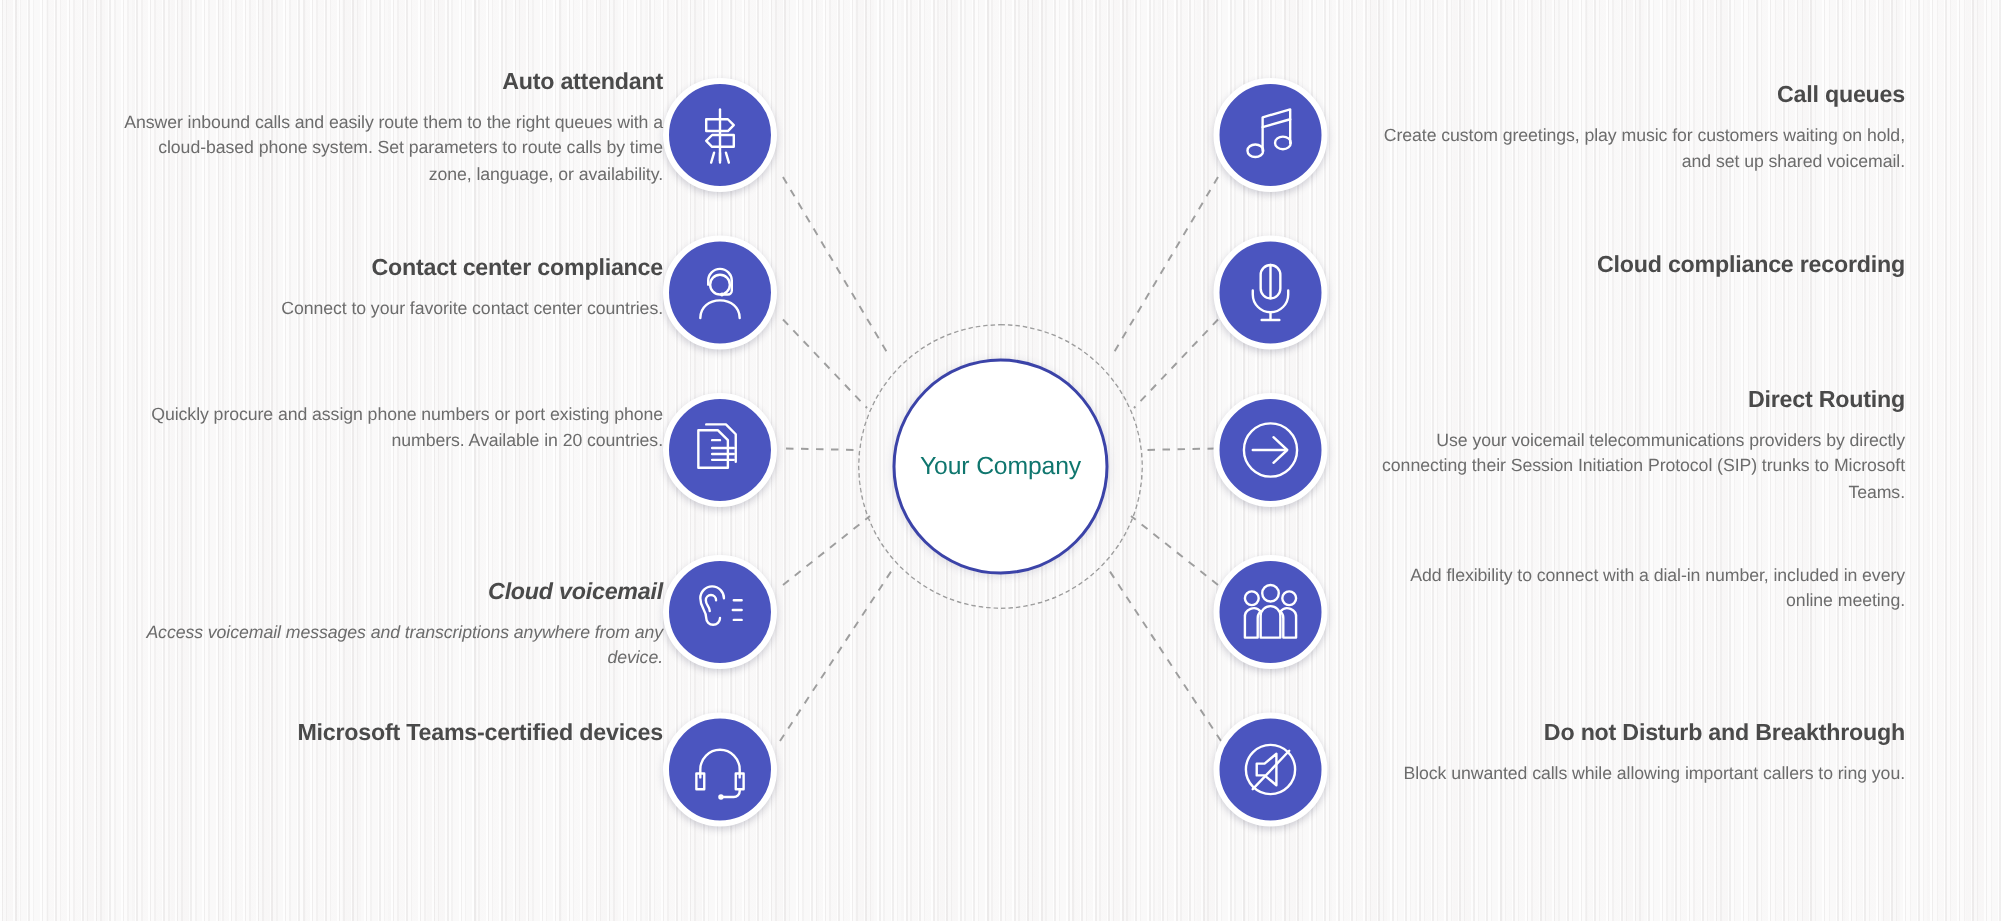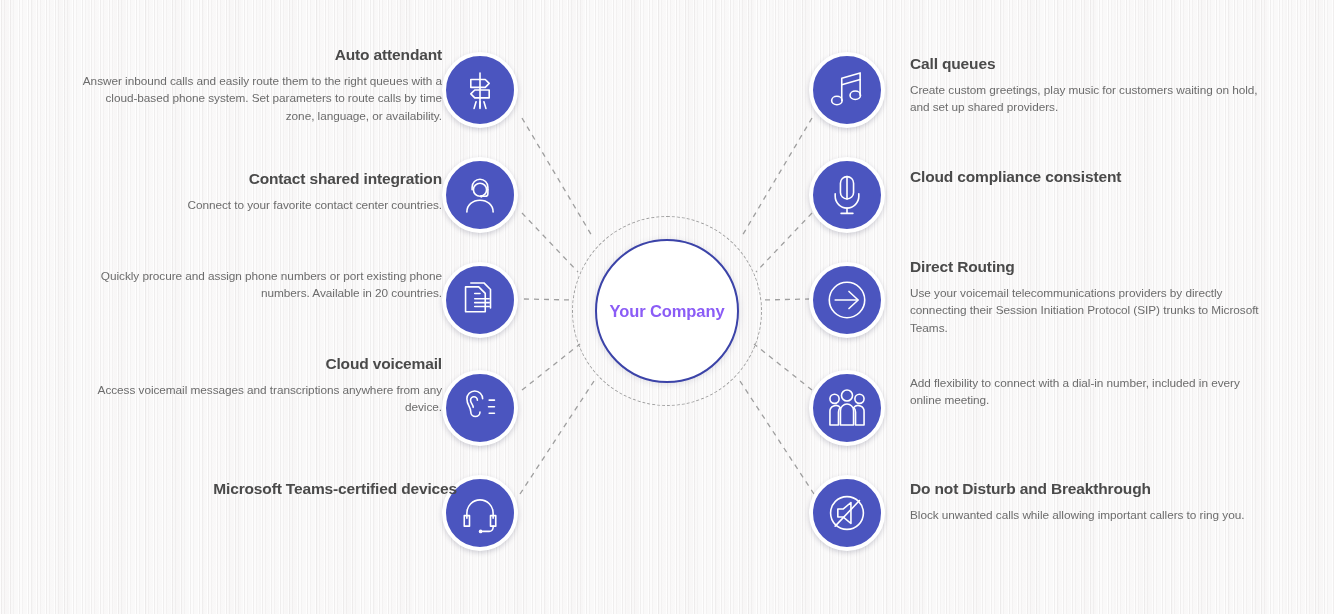--- a/index.html
+++ b/index.html
@@ -102,33 +102,33 @@
     border-radius: 50%;
     background: #ffffff;
     border: 2px solid #3b43a8;
     box-shadow: 0 1px 6px rgba(70,70,110,0.16);
     display: flex;
     align-items: center;
     justify-content: center;
   }
   #hub-label {
     font-size: 16.5px;
-    font-weight: bold;
-    color: #8b5cf6;
+    font-weight: normal;
+    color: #0f766e;
     letter-spacing: -0.1px;
     text-align: left;
   }
 
   
   .feature-text {
     position: absolute;
     width: 360px;
   }
   .feature-text.left  { left: 82px;  text-align: right; }
-  .feature-text.right { left: 910px; text-align: left; }
+  .feature-text.right { left: 910px; text-align: right; }
 
   .feature-title {
     font-size: 15.5px;
     font-weight: bold;
     color: #4a4a4a;
     letter-spacing: -0.15px;
     margin-bottom: 9px;
   }
   .feature-desc {
     font-size: 11.8px;
@@ -182,21 +182,21 @@
       <svg viewBox="0 0 32 32">
         <path d="M11 12 a5 5 0 0 1 10 0 a5 5 0 0 1 -5 5 a5 5 0 0 1 -5 -5 z"></path>
         <path d="M10 12 v-2 a6 6 0 0 1 12 0 v2"></path>
         <path d="M22 12 v3 a2 2 0 0 1 -2 2 h-2"></path>
         <circle cx="17" cy="17" r="1" class="solid"></circle>
         <path d="M6 29 c0 -5.5 4.5 -9 10 -9 s10 3.5 10 9"></path>
       </svg>
     </span>
   </div>
   <div class="feature-text left" style="top:170px;">
-    <div class="feature-title">Contact shared integration</div>
+    <div class="feature-title">Contact center compliance</div>
     <div class="feature-desc">Connect to your favorite contact center countries.</div>
   </div>
 
   <div class="icon-bubble" style="left:442px; top:262px;">
     <span>
       <svg viewBox="0 0 32 32">
         <path d="M5 6 h10 l5 5 v14 H5 z"></path>
         <path d="M9 3 h10 l5 5 v14"></path>
         <path d="M12 11 h4 M12 15 h11 M12 18 h11 M12 21 h11"></path>
       </svg>
@@ -208,67 +208,67 @@
 
   <div class="icon-bubble" style="left:442px; top:370px;">
     <span>
       <svg viewBox="0 0 32 32">
         <path d="M18 9 a6 6 0 0 0 -12 0 c0 5 3 6 3 10 a3.5 3.5 0 0 0 7 0"></path>
         <path d="M14 10 a2.6 2.6 0 0 0 -5.2 0 c0 2.5 2 3.2 2 5.5"></path>
         <path d="M23 10 h4 M22.5 15 h4.5 M23 20 h4"></path>
       </svg>
     </span>
   </div>
-  <div class="feature-text left" style="top:355px;">
+  <div class="feature-text left" style="top:386px;font-style:italic;">
     <div class="feature-title">Cloud voicemail</div>
     <div class="feature-desc">Access voicemail messages and transcriptions anywhere from any device.</div>
   </div>
 
   <div class="icon-bubble" style="left:442px; top:475px;">
     <span>
       <svg viewBox="0 0 32 32">
         <path d="M6 20 v-4 a10 10 0 0 1 20 0 v4"></path>
         <path d="M4 18 h4 v8 H4 z"></path>
         <path d="M24 18 h4 v8 h-4 z"></path>
         <path d="M26 26 v1 a3 3 0 0 1 -3 3 h-5"></path>
         <circle cx="16.5" cy="30" r="1.4" class="solid"></circle>
       </svg>
     </span>
   </div>
-  <div class="feature-text left" style="top:480px;margin-left:15px;">
+  <div class="feature-text left" style="top:480px;">
     <div class="feature-title">Microsoft Teams-certified devices</div>
   </div>
 
   <div class="icon-bubble" style="left:809px; top:52px;">
     <span>
       <svg viewBox="0 0 32 32">
         <path d="M12 24 V7 l14 -4 v17"></path>
         <path d="M12 12 l14 -4"></path>
         <ellipse cx="8.3" cy="24" rx="4" ry="3.2"></ellipse>
         <ellipse cx="22.3" cy="20" rx="4" ry="3.2"></ellipse>
       </svg>
     </span>
   </div>
   <div class="feature-text right" style="top:55px;">
     <div class="feature-title">Call queues</div>
-    <div class="feature-desc">Create custom greetings, play music for customers waiting on hold, and set up shared providers.</div>
+    <div class="feature-desc">Create custom greetings, play music for customers waiting on hold, and set up shared voicemail.</div>
   </div>
 
   <div class="icon-bubble" style="left:809px; top:157px;">
     <span>
       <svg viewBox="0 0 32 32">
         <rect x="11" y="2" width="10" height="17" rx="5"></rect>
         <path d="M16 2 v17"></path>
         <path d="M7 15 v2 a9 9 0 0 0 18 0 v-2"></path>
         <path d="M16 26 v4 M11.5 30 h9"></path>
       </svg>
     </span>
   </div>
   <div class="feature-text right" style="top:168px;">
-    <div class="feature-title">Cloud compliance consistent</div>
+    <div class="feature-title">Cloud compliance recording</div>
   </div>
 
   <div class="icon-bubble" style="left:809px; top:262px;">
     <span>
       <svg viewBox="0 0 32 32">
         <circle cx="16" cy="16" r="13.5"></circle>
         <path d="M7 16 h17"></path>
         <path d="M17.5 9.5 L24.5 16 L17.5 22.5"></path>
       </svg>
     </span>

